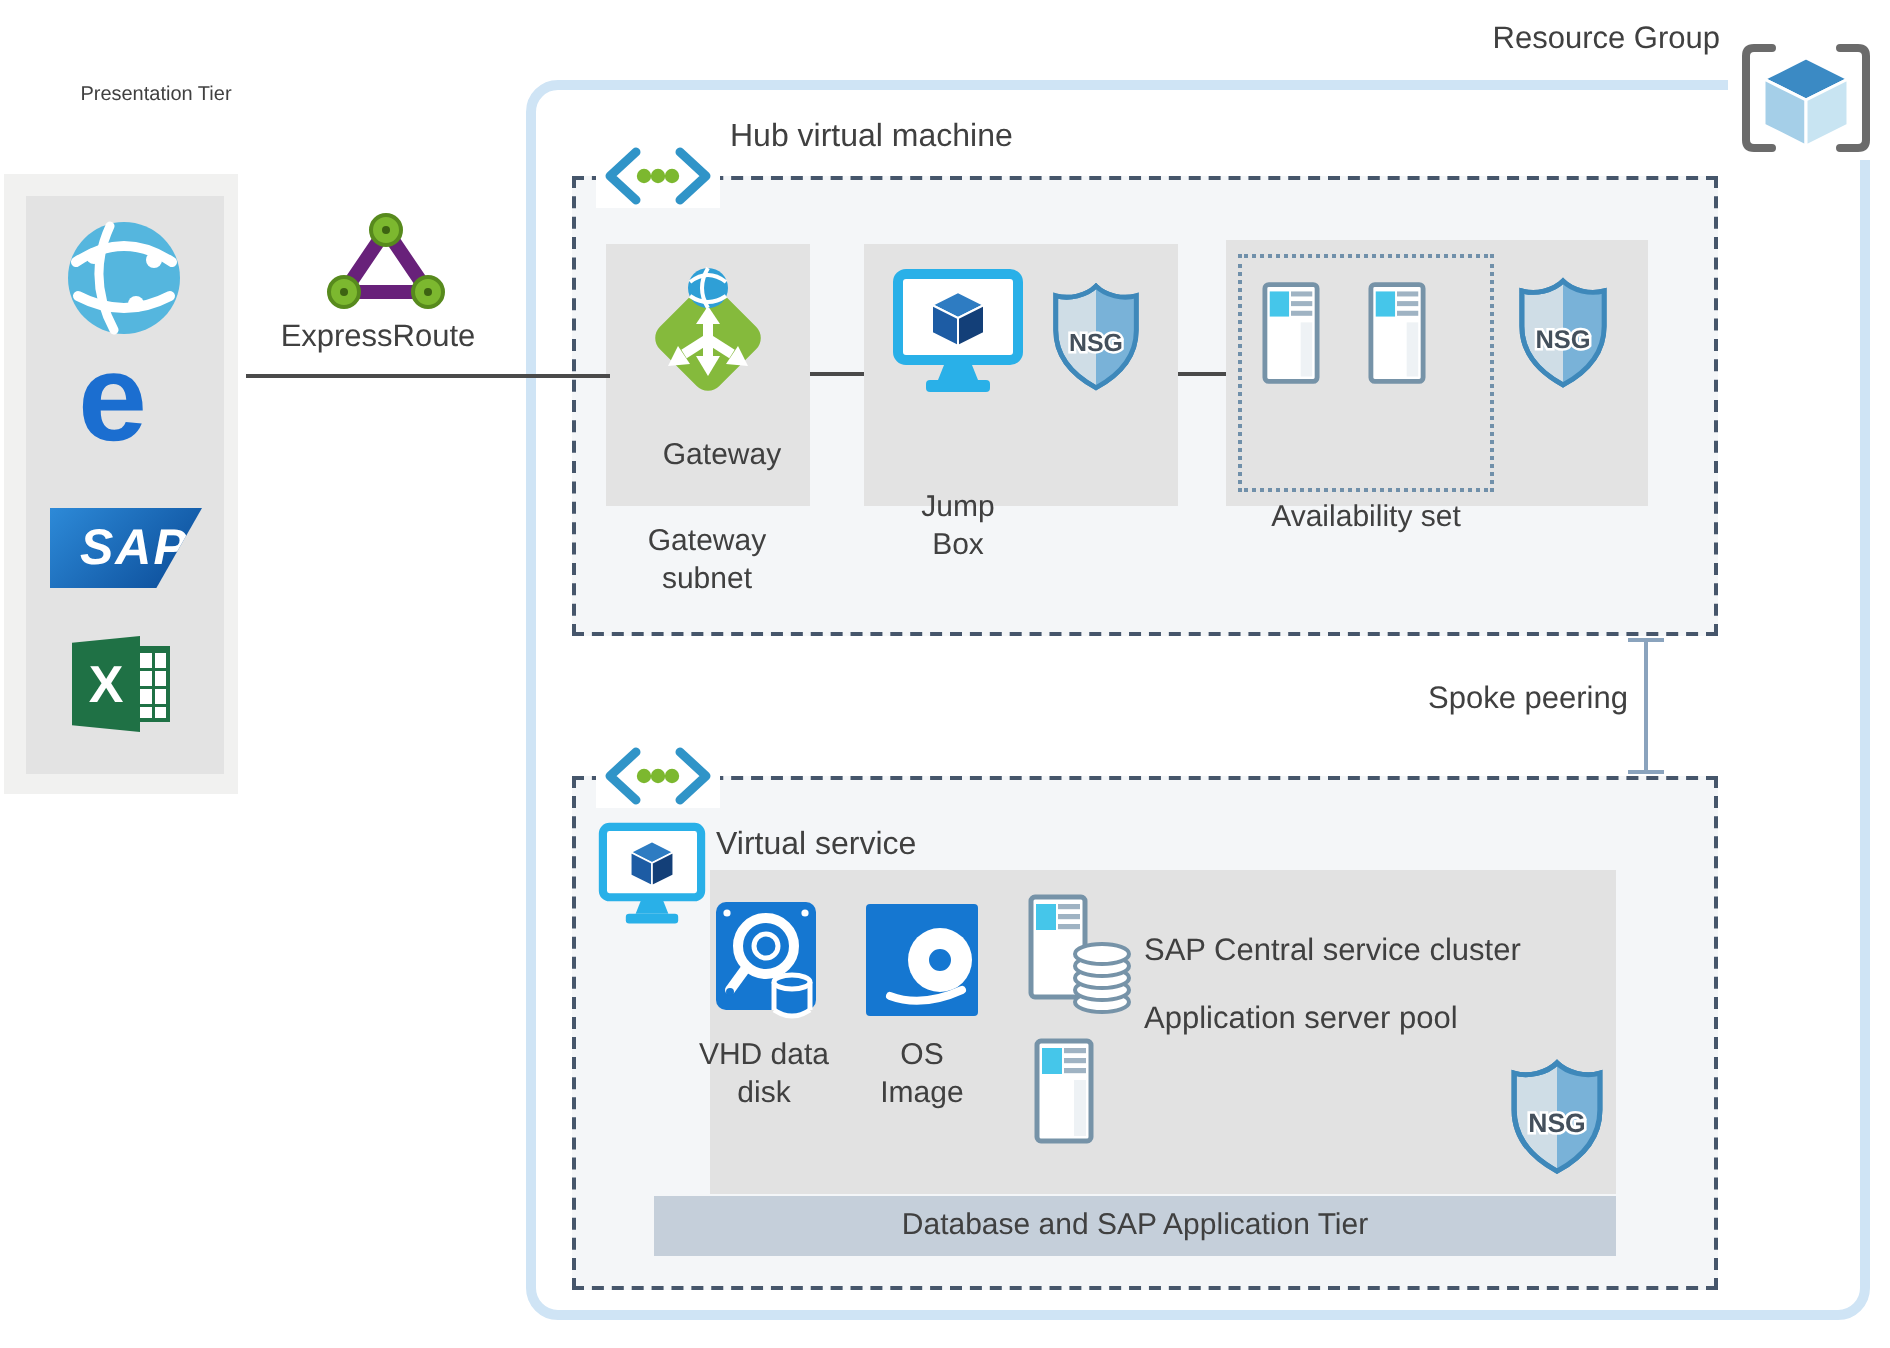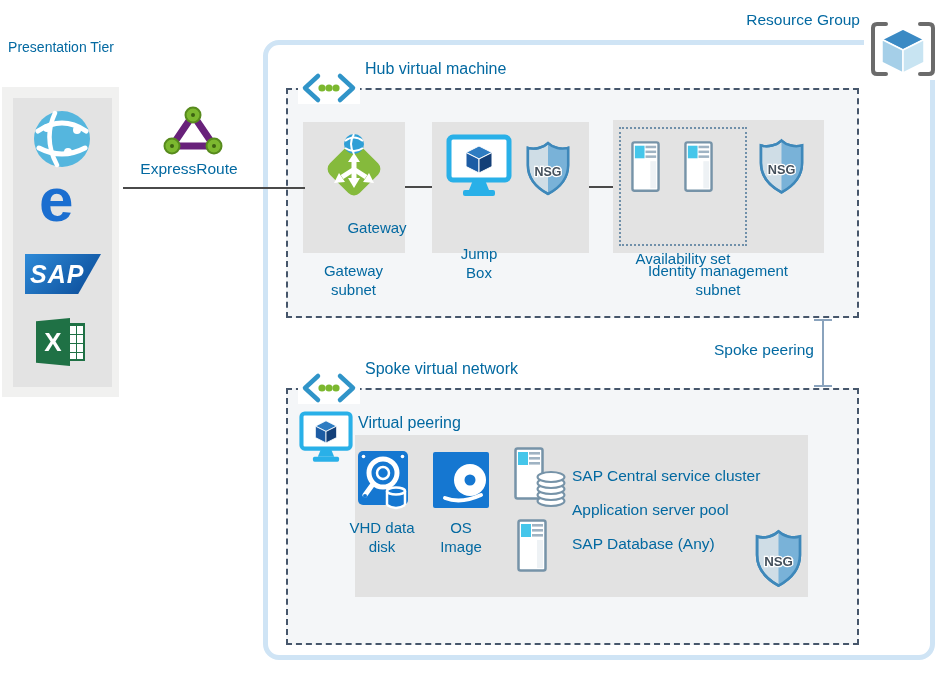--- a/index.html
+++ b/index.html
@@ -1,53 +1,53 @@
 <!DOCTYPE html>
 <html><head>
 <meta charset="utf-8">
 <style>
   html,body{margin:0;padding:0;background:#fff;}
   #stage{position:relative;width:945px;height:674px;background:#fff;overflow:hidden;
          font-family:"Liberation Sans",sans-serif;color:#1f1f1f;}
   .abs{position:absolute;}
-  .lbl{font-size:15px;line-height:19px;color:#0369a1;}
+  .lbl{font-size:15px;line-height:19px;color:#404040;}
   .ctr{text-align:center;}
   .rgt{text-align:right;}
   .nowrap{white-space:nowrap;}
   .panel-outer{background:#f1f1f0;}
   .panel-inner{background:#e3e3e3;}
   .rg-box{background:#ffffff;border:5px solid #cfe4f5;border-radius:16px;box-sizing:border-box;}
   .vnet-box{background:#f4f6f8;border:2px dashed #46566b;box-sizing:border-box;}
   .subnet-box{background:#e3e3e3;}
   .avail-box{border:2px dotted #7090aa;box-sizing:border-box;}
   .vm-box{background:#e2e2e2;}
   .tier-bar{background:#c5cfda;}
   .hline{background:#4a4a4a;height:2px;}
   .peer{background:#8aa3bd;}
   .icon-bg-white{background:#ffffff;}
   .sap-shape{clip-path:polygon(0 0,100% 0,70% 100%,0 100%);
              background:linear-gradient(135deg,#2d8ad8 0%,#0d4f9b 90%);
              display:flex;align-items:center;}
-  .sap-text{color:#fff;font-weight:bold;font-style:italic;font-size:25px;padding-left:5px;letter-spacing:1px;}
+  .sap-text{color:#fff;font-weight:bold;font-style:italic;font-size:25px;padding-left:15px;letter-spacing:1px;}
   .excel-front{background:#1f7145;clip-path:polygon(0 7%,100% 0,100% 100%,0 93%);
                display:flex;align-items:center;justify-content:center;}
   .excel-x{color:#fff;font-weight:bold;font-size:26px;}
   .excel-sheet{background:#fff;border:2px solid #1f7145;box-sizing:border-box;
       background-image:linear-gradient(#1f7145 1.5px,transparent 1.5px),
                        linear-gradient(90deg,#1f7145 1.5px,transparent 1.5px);
       background-size:11px 9px;}
   .edge-e{color:#1b6ed0;font-size:62px;font-weight:bold;line-height:56px;}
   svg text{font-family:"Liberation Sans",sans-serif;}
 </style>
 </head>
 <body>
 
 <div id="stage">
 
-  <div class="abs lbl ctr" style="left:3px;top:38px;width:116px;font-size:14px;">Presentation Tier</div>
+  <div class="abs lbl ctr" style="left:20px;top:38px;width:116px;font-size:10px;">Presentation Tier</div>
 
   <div class="abs panel-outer" style="left:2px;top:87px;width:117px;height:310px;"></div>
   <div class="abs panel-inner" style="left:13px;top:98px;width:99px;height:289px;"></div>
 
   <div class="abs" style="left:33px;top:110px;">
     <svg width="58" height="58" viewBox="0 0 58 58">
       <circle cx="29" cy="29" r="28" fill="#55b6de"></circle>
       <path d="M5,21 Q29,5 53,21" stroke="#fff" stroke-width="5" fill="none" stroke-linecap="round"></path>
       <path d="M6,38 Q29,50 52,38" stroke="#fff" stroke-width="5" fill="none" stroke-linecap="round"></path>
       <path d="M22,3 Q10,29 24,55" stroke="#fff" stroke-width="4.5" fill="none" stroke-linecap="round"></path>
@@ -117,21 +117,21 @@
       <line x1="33" y1="41" x2="22" y2="48" stroke="#fff" stroke-width="5"></line>
       <polygon points="14,54 19,44 25,53" fill="#fff"></polygon>
       <line x1="35" y1="41" x2="46" y2="48" stroke="#fff" stroke-width="5"></line>
       <polygon points="54,54 49,44 43,53" fill="#fff"></polygon>
       <circle cx="34" cy="15" r="10" fill="#2f9fd6"></circle>
       <path d="M25,12 Q34,5 43,12" stroke="#fff" stroke-width="2" fill="none"></path>
       <path d="M25,19 Q34,25 43,19" stroke="#fff" stroke-width="2" fill="none"></path>
       <path d="M34,5 Q28,15 34,25" stroke="#fff" stroke-width="2" fill="none"></path>
     </svg>
   </div>
-  <div class="abs lbl ctr" style="left:303px;top:218px;width:116px;padding-left:16px;">Gateway</div>
+  <div class="abs lbl ctr" style="left:303px;top:218px;width:116px;">Gateway</div>
 
   <div class="abs hline" style="left:405px;top:186px;width:27px;"></div>
 
   <div class="abs subnet-box" style="left:432px;top:122px;width:157px;height:131px;"></div>
   <div class="abs" style="left:446px;top:134px;">
     <svg width="66" height="66" viewBox="0 0 66 66">
       <rect x="3" y="3" width="60" height="43" rx="4" fill="#fff" stroke="#29b0e8" stroke-width="5"></rect>
       <polygon points="33,12 46,18.5 33,25 20,18.5" fill="#2e7cc2" stroke="#fff" stroke-width="1"></polygon>
       <polygon points="20,18.5 33,25 33,39 20,32.5" fill="#1d5ca4" stroke="#fff" stroke-width="1"></polygon>
       <polygon points="46,18.5 33,25 33,39 46,32.5" fill="#133f78" stroke="#fff" stroke-width="1"></polygon>
@@ -177,52 +177,53 @@
   <div class="abs" style="left:758px;top:136px;">
     <svg width="47" height="60" viewBox="0 0 48 58">
       <path d="M24,3 C29,8 38,10 45,8 L45,26 C45,41 35,50 24,56 C13,50 3,41 3,26 L3,8 C10,10 19,8 24,3 Z" fill="#cfdde6" stroke="#3e88ba" stroke-width="2.5"></path>
       <path d="M24,3 C29,8 38,10 45,8 L45,26 C45,41 35,50 24,56 L24,3 Z" fill="#79b2d8"></path>
       <path d="M24,3 C29,8 38,10 45,8 L45,26 C45,41 35,50 24,56 C13,50 3,41 3,26 L3,8 C10,10 19,8 24,3 Z" fill="none" stroke="#3e88ba" stroke-width="2.5"></path>
       <text x="24" y="37" text-anchor="middle" font-size="13" font-weight="bold" fill="#44505c" stroke="#fff" stroke-width="2.5" paint-order="stroke">NSG</text>
     </svg>
   </div>
 
   <div class="abs lbl ctr" style="left:306px;top:261px;width:95px;text-align:center;">Gateway subnet</div>
-  <div class="abs lbl ctr" style="left:638px;top:261px;width:160px;">Identity management subnet</div>
 
   <div class="abs peer" style="left:822px;top:320px;width:2px;height:66px;"></div>
   <div class="abs peer" style="left:814px;top:319px;width:18px;height:2px;"></div>
   <div class="abs peer" style="left:814px;top:385px;width:18px;height:2px;"></div>
   <div class="abs lbl rgt nowrap" style="left:690px;top:340px;width:124px;font-size:15.5px;">Spoke peering</div>
 
   <div class="abs vnet-box" style="left:286px;top:388px;width:573px;height:257px;"></div>
   <div class="abs icon-bg-white" style="left:298px;top:372px;width:62px;height:32px;">
     <svg width="62" height="32" viewBox="0 0 62 32">
       <path d="M20,4 L7,16 L20,28" fill="none" stroke="#3094c8" stroke-width="4.5" stroke-linecap="round" stroke-linejoin="round"></path>
       <path d="M42,4 L55,16 L42,28" fill="none" stroke="#3094c8" stroke-width="4.5" stroke-linecap="round" stroke-linejoin="round"></path>
       <circle cx="24" cy="16" r="3.6" fill="#7cb82f"></circle>
       <circle cx="31" cy="16" r="3.6" fill="#7cb82f"></circle>
       <circle cx="38" cy="16" r="3.6" fill="#7cb82f"></circle>
     </svg>
   </div>
-  <div class="abs lbl nowrap" style="left:365px;top:359px;font-size:16px;">Spoke virtual network</div>
 
   <div class="abs vm-box" style="left:355px;top:435px;width:453px;height:162px;"></div>
+  <div class="abs tier-bar" style="left:327px;top:598px;width:481px;height:30px;">
+    <div class="lbl ctr nowrap" style="line-height:30px;">Database and SAP Application Tier</div>
+  </div>
 
   <div class="abs" style="left:299px;top:409px;">
     <svg width="54" height="58" viewBox="0 0 66 66">
       <rect x="3" y="3" width="60" height="43" rx="4" fill="#fff" stroke="#29b0e8" stroke-width="5"></rect>
       <polygon points="33,12 46,18.5 33,25 20,18.5" fill="#2e7cc2" stroke="#fff" stroke-width="1"></polygon>
       <polygon points="20,18.5 33,25 33,39 20,32.5" fill="#1d5ca4" stroke="#fff" stroke-width="1"></polygon>
       <polygon points="46,18.5 33,25 33,39 46,32.5" fill="#133f78" stroke="#fff" stroke-width="1"></polygon>
       <polygon points="27,46 39,46 43,56 23,56" fill="#29b0e8"></polygon>
       <rect x="17" y="56" width="32" height="6" rx="2" fill="#29b0e8"></rect>
     </svg>
   </div>
-  <div class="abs lbl nowrap" style="left:358px;top:413px;font-size:16px;">Virtual peering</div>
+  <div class="abs lbl nowrap" style="left:358px;top:413px;font-size:16px;">Virtual service</div>
 
   <div class="abs" style="left:357px;top:450px;">
     <svg width="52" height="62" viewBox="0 0 52 62">
       <rect x="1" y="1" width="50" height="54" rx="5" fill="#1577d1"></rect>
       <circle cx="6.5" cy="6.5" r="1.8" fill="#fff"></circle>
       <circle cx="45.5" cy="6.5" r="1.8" fill="#fff"></circle>
       <circle cx="26" cy="23" r="14" stroke="#fff" stroke-width="5" fill="none"></circle>
       <circle cx="26" cy="23" r="6" fill="#1577d1" stroke="#fff" stroke-width="2.5"></circle>
       <line x1="16" y1="34" x2="8" y2="45" stroke="#fff" stroke-width="5" stroke-linecap="round"></line>
       <circle cx="8" cy="46" r="2" fill="#1577d1"></circle>
@@ -269,21 +270,20 @@
       <rect x="15" y="15" width="11" height="2.6" fill="#9fb3c3"></rect>
       <rect x="20" y="21" width="6" height="28" fill="#eef2f5"></rect>
     </svg>
   </div>
 
   <div class="abs lbl ctr" style="left:337px;top:518px;width:90px;">VHD data disk</div>
   <div class="abs lbl ctr" style="left:431px;top:518px;width:60px;">OS Image</div>
 
   <div class="abs lbl nowrap" style="left:572px;top:500px;font-size:15.5px;">Application server pool</div>
   <div class="abs lbl nowrap" style="left:572px;top:466px;font-size:15.5px;">SAP Central service cluster</div>
-  <div class="abs lbl nowrap" style="left:572px;top:534px;font-size:15.5px;">SAP Database (Any)</div>
 
   <div class="abs" style="left:754px;top:528px;">
     <svg width="49" height="60" viewBox="0 0 48 58">
       <path d="M24,3 C29,8 38,10 45,8 L45,26 C45,41 35,50 24,56 C13,50 3,41 3,26 L3,8 C10,10 19,8 24,3 Z" fill="#cfdde6" stroke="#3e88ba" stroke-width="2.5"></path>
       <path d="M24,3 C29,8 38,10 45,8 L45,26 C45,41 35,50 24,56 L24,3 Z" fill="#79b2d8"></path>
       <path d="M24,3 C29,8 38,10 45,8 L45,26 C45,41 35,50 24,56 C13,50 3,41 3,26 L3,8 C10,10 19,8 24,3 Z" fill="none" stroke="#3e88ba" stroke-width="2.5"></path>
       <text x="24" y="37" text-anchor="middle" font-size="13" font-weight="bold" fill="#44505c" stroke="#fff" stroke-width="2.5" paint-order="stroke">NSG</text>
     </svg>
   </div>
 

